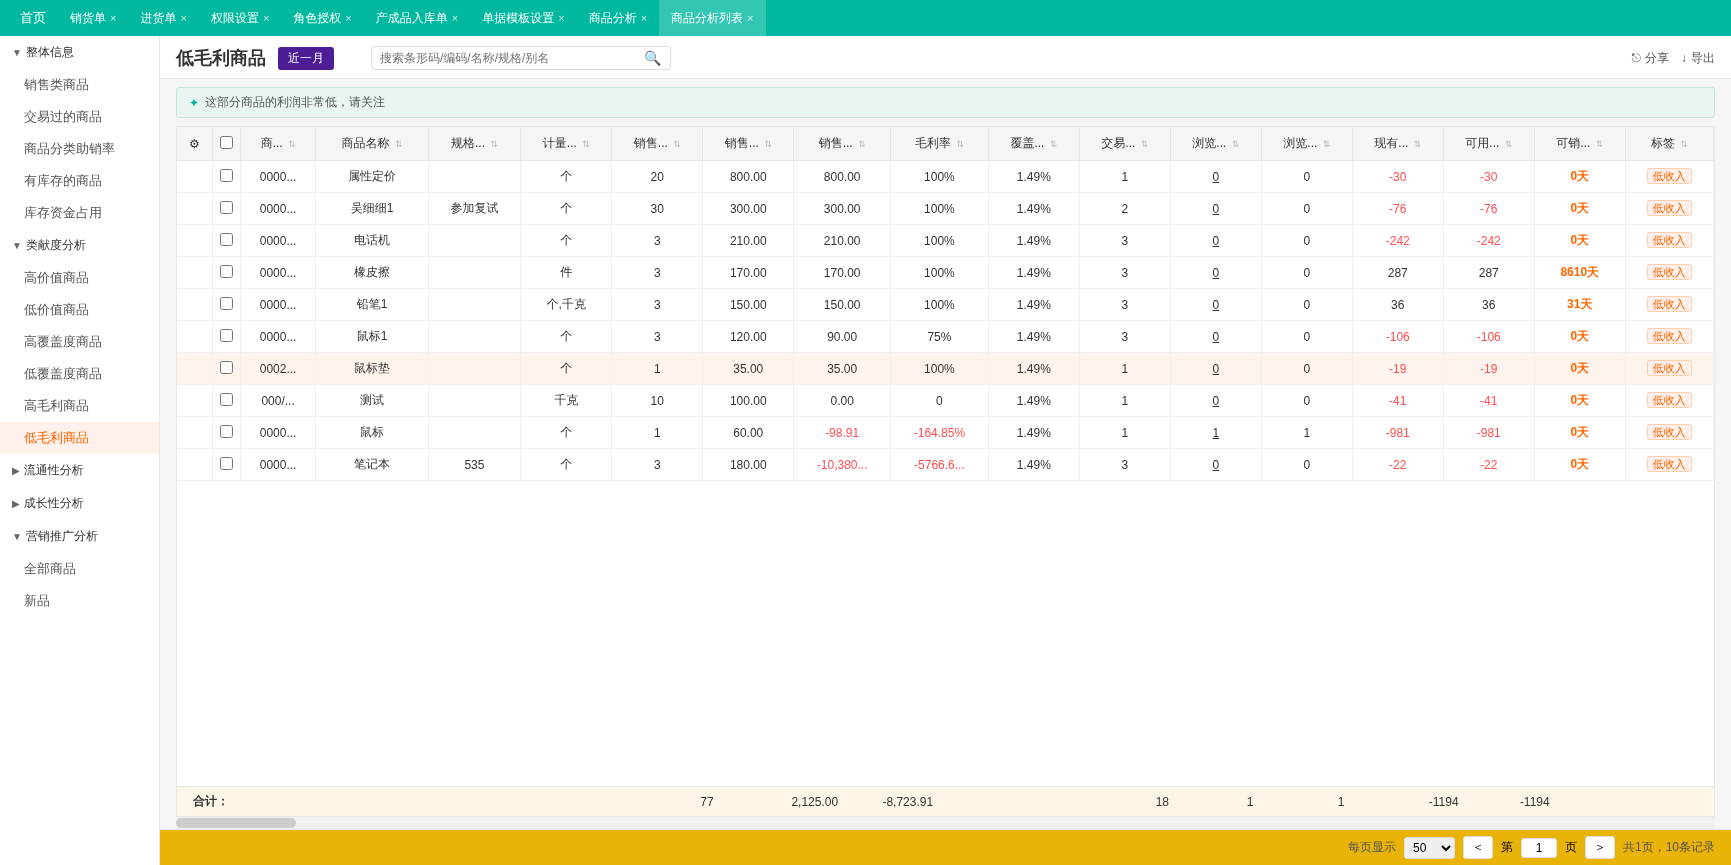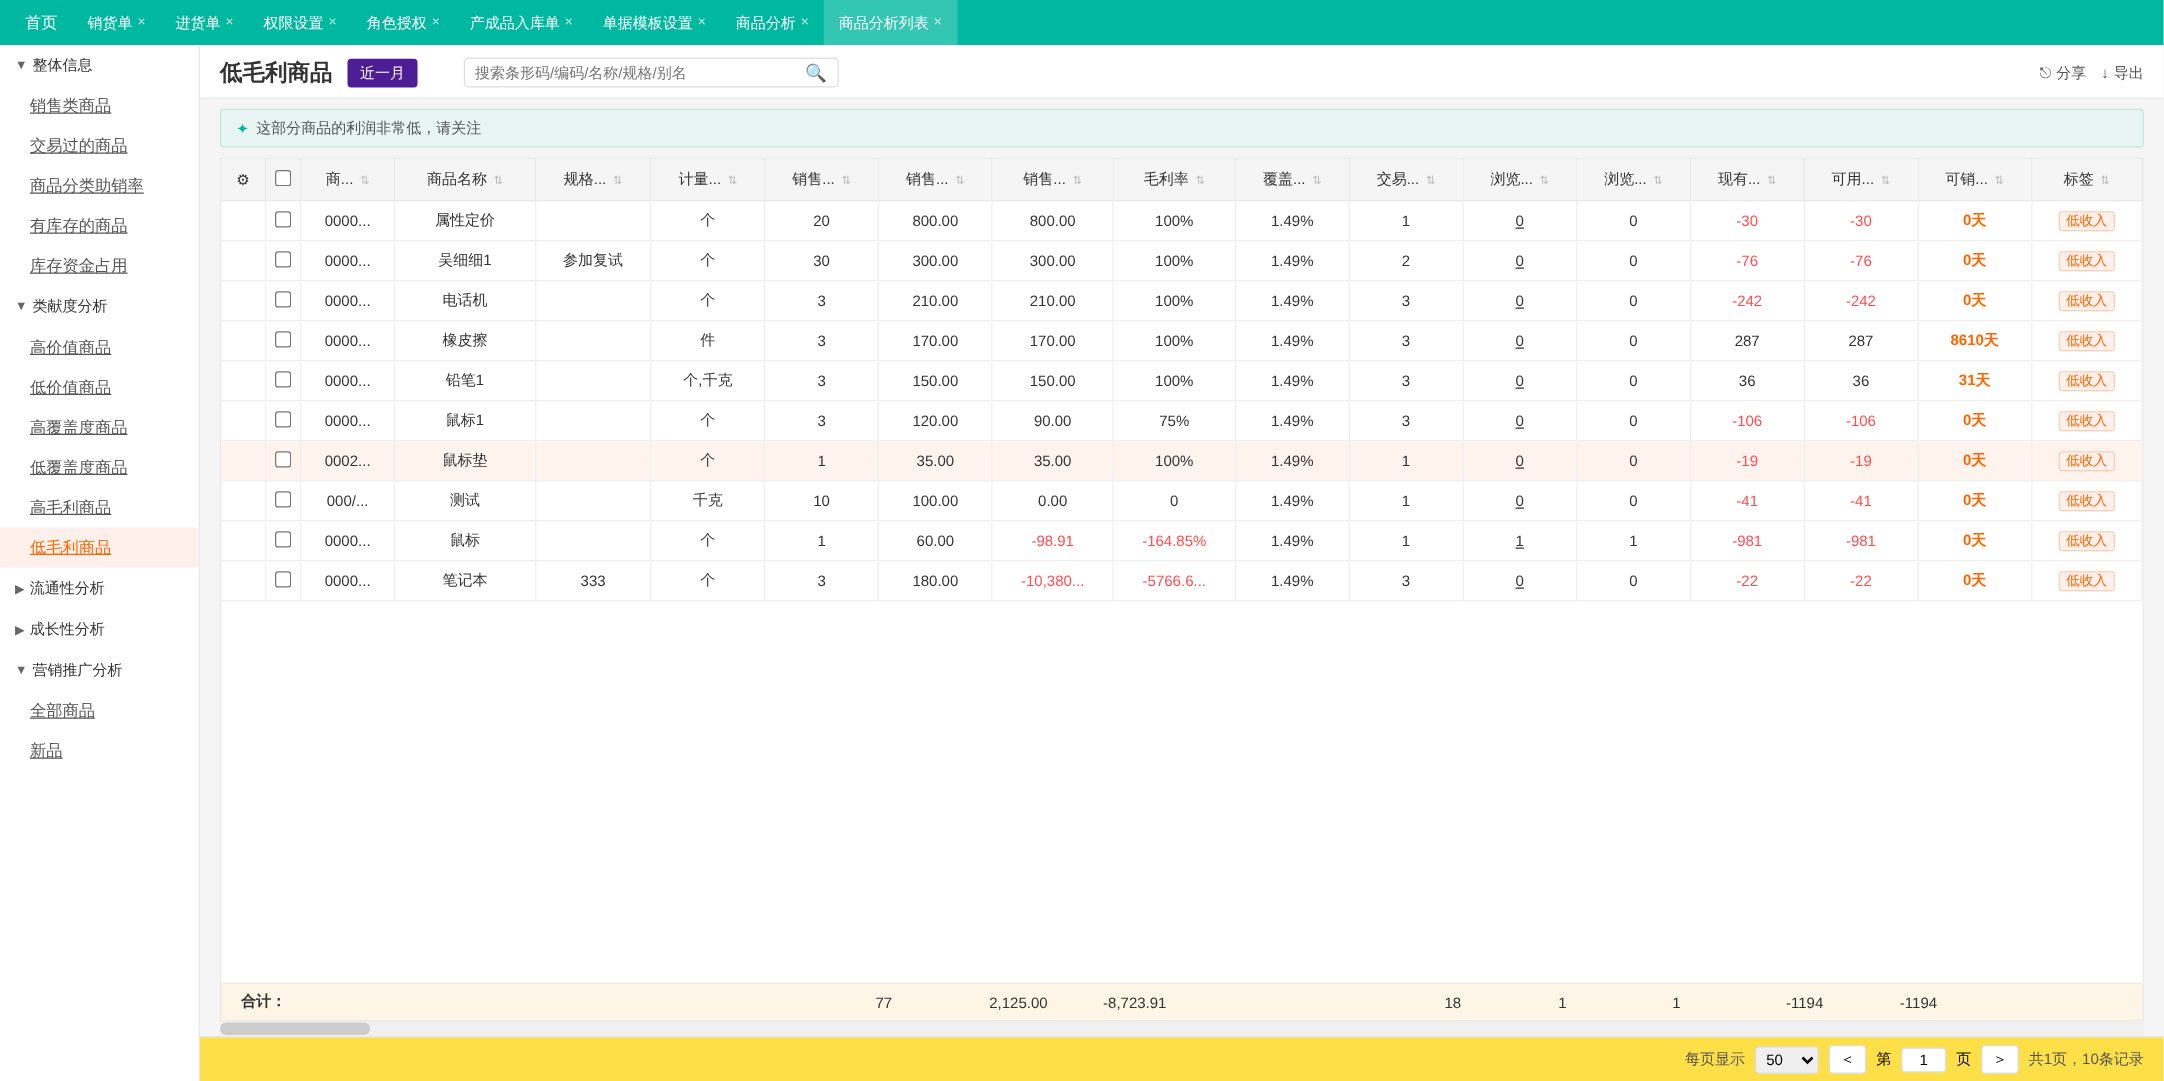--- a/index.html
+++ b/index.html
@@ -48,21 +48,20 @@
       color: #333;
       font-size: 13px;
       cursor: pointer;
     }
     .sidebar-group-header .arrow { margin-right: 4px; font-size: 10px; color: #666; }
     .sidebar-item {
       padding: 7px 12px 7px 24px;
       color: #555;
       cursor: pointer;
       font-size: 13px;
-      text-decoration: underline;
     }
     .sidebar-item.active { background: #fff0eb; color: #ff6600; }
 
     
     .content-area {
       flex: 1;
       display: flex;
       flex-direction: column;
       background: #f5f5f5;
       overflow: hidden;
@@ -214,21 +213,21 @@
       font-size: 12px;
       padding: 0 4px;
     }
 
     
     .bottom-bar {
       display: flex;
       align-items: center;
       justify-content: flex-end;
       padding: 6px 16px;
-      background: #fde047;
+      background: #eab308;
       border-top: 1px solid #e8e8e8;
       gap: 8px;
       margin-top: auto;
     }
     .page-size-label { color: #555; }
     .page-size-select {
       border: 1px solid #ddd;
       border-radius: 3px;
       padding: 2px 4px;
       font-size: 12px;
@@ -579,21 +578,21 @@
     <td class="text-red">-981</td>
     <td class="text-red">-981</td>
     <td class="text-orange">0天</td>
     <td><span class="tag-low-income">低收入</span></td>
   </tr>
             <tr>
     <td></td>
     <td class="checkbox-cell"><input type="checkbox" style=""></td>
     <td>0000...</td>
     <td>笔记本</td>
-    <td>333</td>
+    <td>535</td>
     <td>个</td>
     <td>3</td>
     <td>180.00</td>
     <td class="text-red">-10,380...</td>
     <td class="text-red">-5766.6...</td>
     <td>1.49%</td>
     <td>3</td>
     <td class="underline">0</td>
     <td>0</td>
     <td class="text-red">-22</td>

